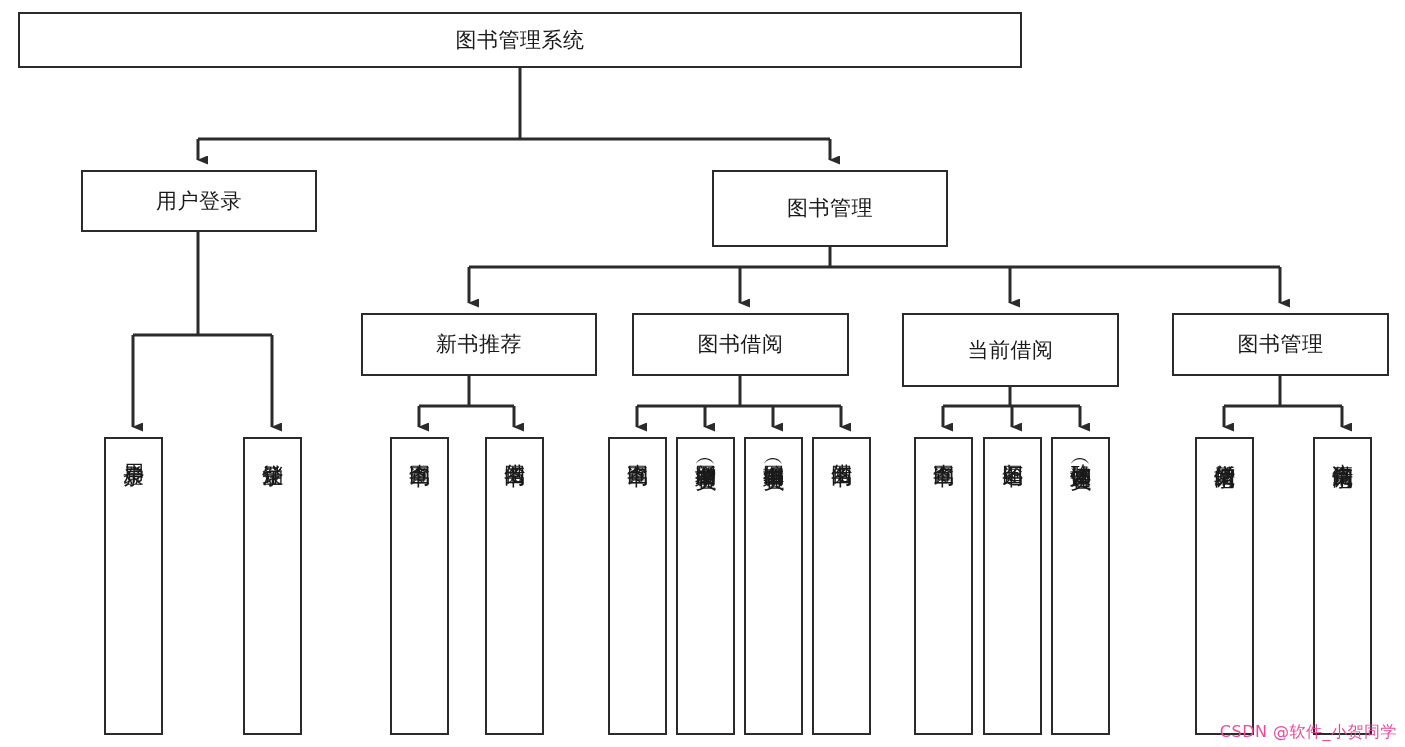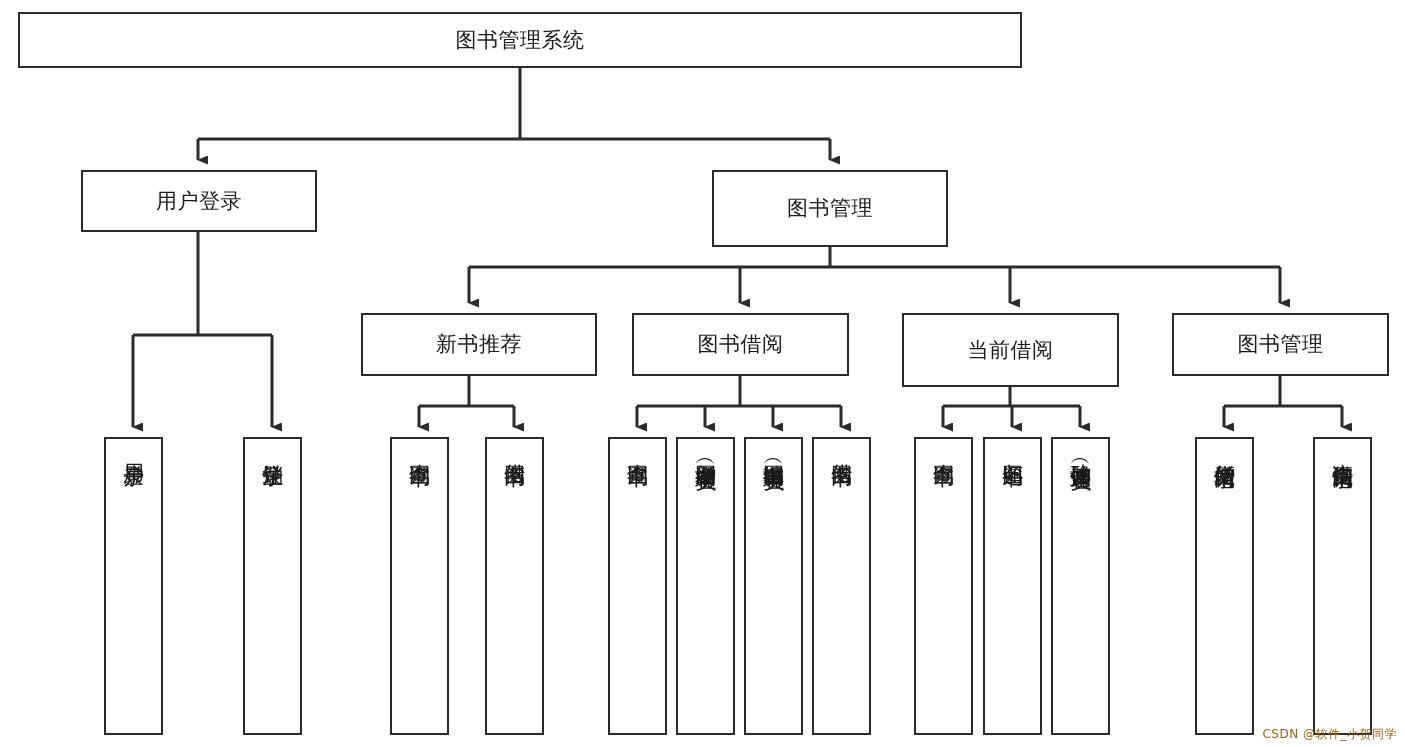--- a/index.html
+++ b/index.html
@@ -52,22 +52,22 @@
     text-orientation: upright;
     font-size: 21px;
     line-height: 1.35;
     letter-spacing: 1px;
     white-space: nowrap;
   }
   #watermark {
     position: absolute;
     right: 8px;
     bottom: 4px;
-    font-size: 12px;
-    color: #a16207;
+    font-size: 16px;
+    color: #ec4899;
     letter-spacing: 0.5px;
     z-index: 5;
     white-space: nowrap;
     font-family: "DejaVu Sans", "Liberation Sans", sans-serif;
   }
 </style>
 </head>
 <body>
 
 <div id="diagram-root">

